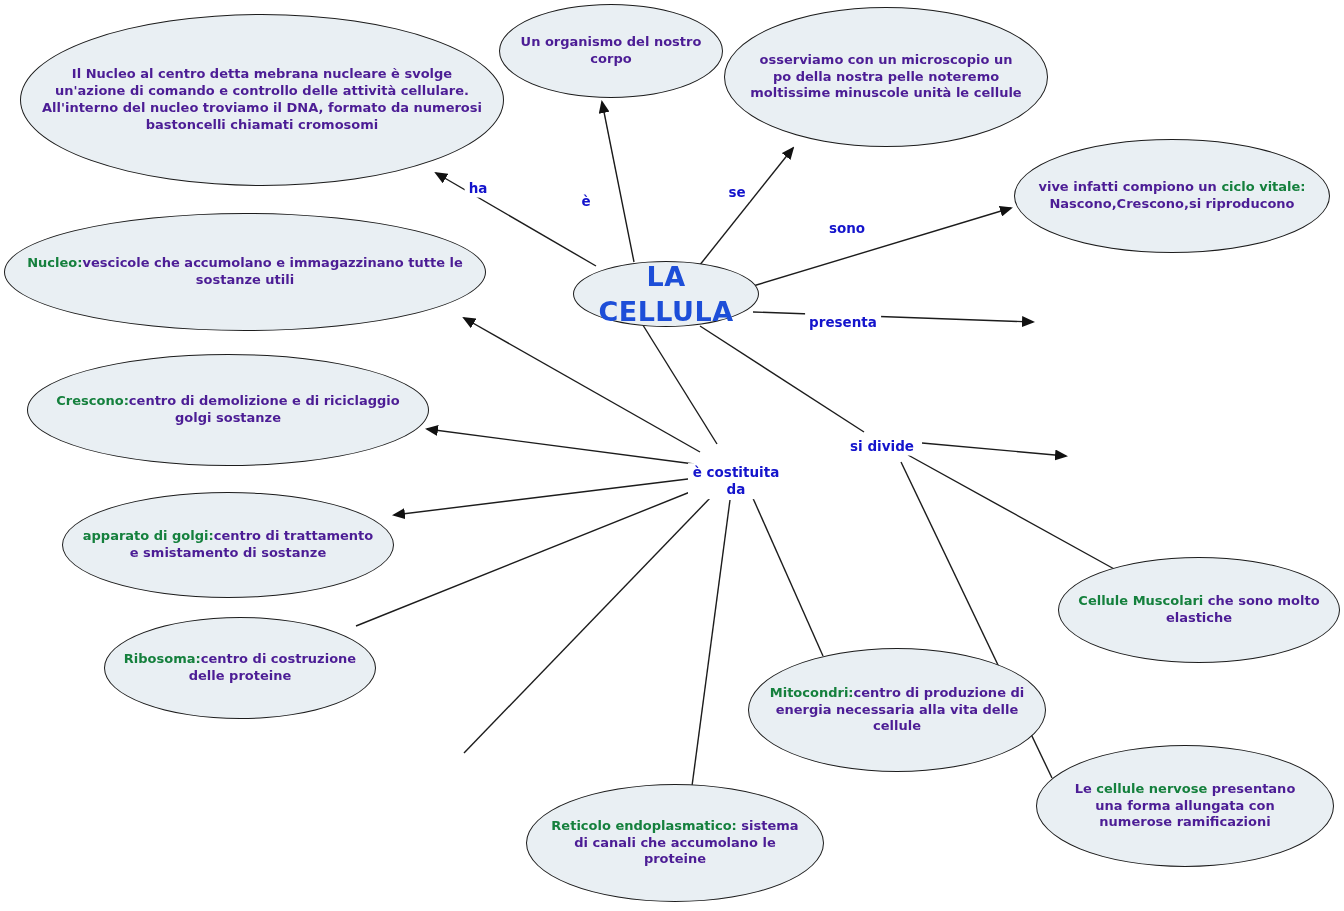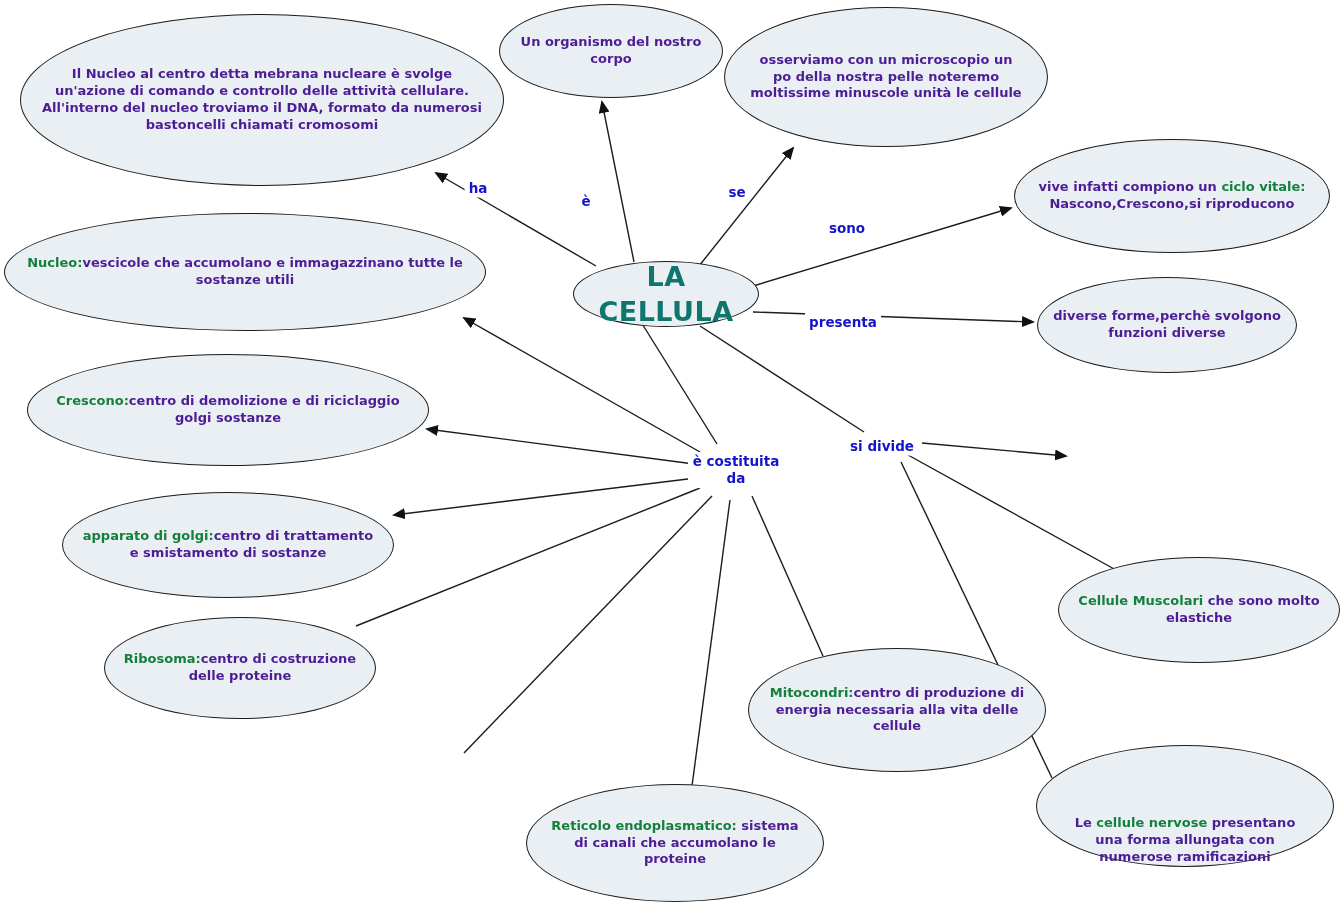--- a/index.html
+++ b/index.html
@@ -19,21 +19,21 @@
     font-weight: bold;
     font-size: 13px;
     line-height: 1.3;
     color: #1414cc;
     padding: 0 20px;
   }
   .node .txt { display: inline; }
   .node .blue { color: #4c1d95; }
   .node .red  { color: #15803d; }
   .node.title-node { font-size: 27px; letter-spacing: 0.5px; padding: 0 6px; }
-  .node.title-node .red { color: #0f766e; }
+  .node.title-node .red { color: #1d4ed8; }
   .edge-label {
     position: absolute;
     transform: translate(-50%, -50%);
     background: #ffffff;
     color: #1414cc;
     font-weight: bold;
     font-size: 13.5px;
     line-height: 1.25;
     text-align: center;
     padding: 1px 4px;
@@ -97,23 +97,20 @@
   <div class="node title-node" style="left:573px; top:261px; width:186px; height:66px;">
     <span class="red">LA CELLULA</span>
   </div>
 
   <div class="node" style="left:4px; top:213px; width:482px; height:118px; padding:0 18px;">
     <span class="txt">
       <span class="red">Nucleo:</span><span class="blue">vescicole che accumolano e immagazzinano tutte le sostanze utili</span>
     </span>
   </div>
 
-  <div class="node" style="left:1037px; top:277px; width:260px; height:96px; padding:0 14px;">
-    <span class="txt"><span class="blue">diverse forme,perchè svolgono funzioni diverse</span></span>
-  </div>
 
   <div class="node" style="left:27px; top:354px; width:402px; height:112px; padding:0 16px;">
     <span class="txt">
       <span class="red">Crescono:</span><span class="blue">centro di demolizione e di riciclaggio golgi sostanze</span>
     </span>
   </div>
 
 
   <div class="node" style="left:62px; top:492px; width:332px; height:106px; padding:0 16px;">
     <span class="txt">
@@ -133,33 +130,33 @@
     </span>
   </div>
 
   <div class="node" style="left:748px; top:648px; width:298px; height:124px; padding:0 18px;">
     <span class="txt">
       <span class="red">Mitocondri:</span><span class="blue">centro di produzione di energia necessaria alla vita delle cellule</span>
     </span>
   </div>
 
 
-  <div class="node" style="left:1036px; top:745px; width:298px; height:122px; padding:0 22px;align-items:flex-end;">
+  <div class="node" style="left:1036px; top:745px; width:298px; height:122px; padding:0 22px;">
     <span class="txt">
       <span class="blue">Le </span><span class="red">cellule nervose</span><span class="blue"> presentano una forma allungata con numerose ramificazioni</span>
     </span>
   </div>
 
   <div class="node" style="left:526px; top:784px; width:298px; height:118px; padding:0 22px;justify-content:flex-end;">
     <span class="txt">
       <span class="red">Reticolo endoplasmatico:</span><span class="blue"> sistema di canali che accumolano le proteine</span>
     </span>
   </div>
 
   <div class="edge-label" style="left:478px; top:188px;">ha</div>
   <div class="edge-label" style="left:586px; top:201px;">è</div>
   <div class="edge-label" style="left:737px; top:192px;">se</div>
   <div class="edge-label" style="left:847px; top:228px;">sono</div>
   <div class="edge-label" style="left:843px; top:322px;">presenta</div>
   <div class="edge-label" style="left:882px; top:446px;">si divide</div>
-  <div class="edge-label wrap" style="left:736px; top:470px;">è costituita da</div>
+  <div class="edge-label wrap" style="left:736px; top:481px;">è costituita da</div>
 
 </div>
 
 </body></html>

